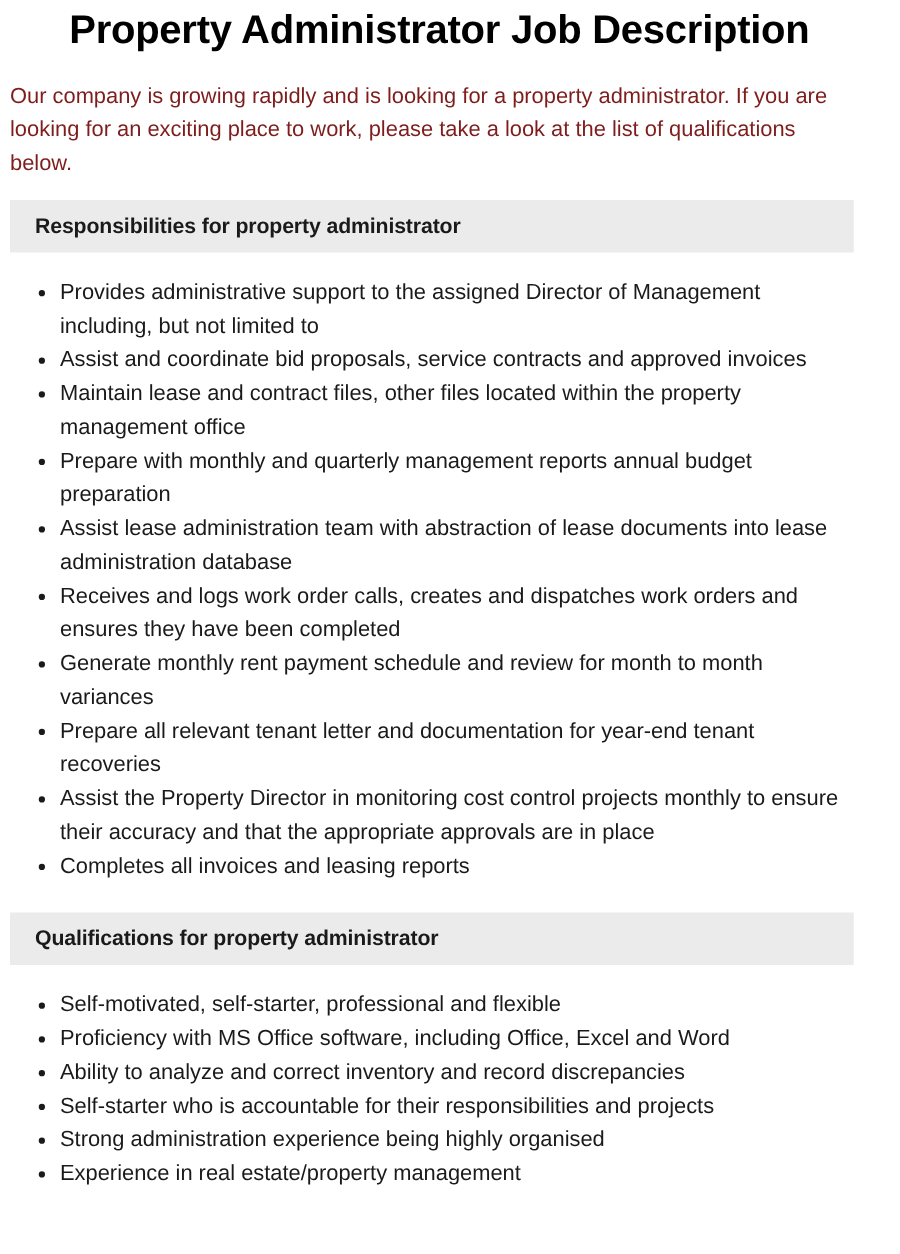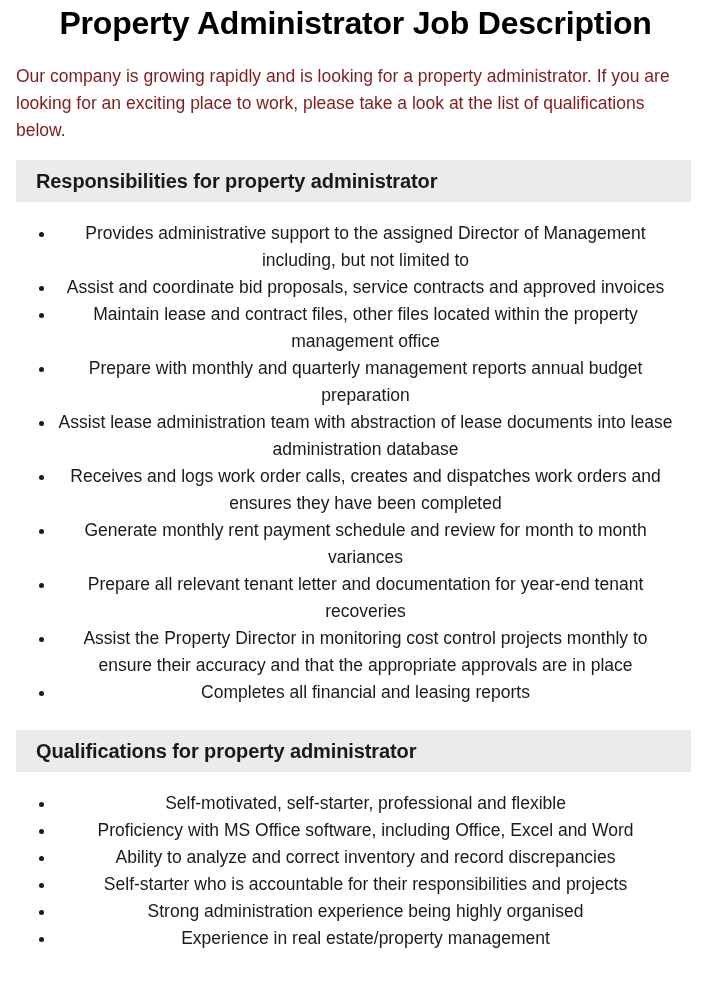--- a/index.html
+++ b/index.html
@@ -9,21 +9,21 @@
     }
     body {
       width: 720px;
       height: 1003px;
       overflow: hidden;
       font-family: "Liberation Sans", "DejaVu Sans", sans-serif;
       color: #111111;
     }
     .page {
       position: relative;
-      padding: 0 25px 0 16px;
+      padding: 0 25px 0 8px;
     }
     h1.title {
       margin: 0;
       padding-top: 4px;
       height: 38px;
       font-size: 32px;
       line-height: 38px;
       font-weight: bold;
       text-align: center;
       color: #000000;
@@ -41,30 +41,29 @@
       height: 42px;
       background: #ebebeb;
       display: flex;
       align-items: center;
       padding-left: 20px;
       width: 655px;
       box-sizing: content-box;
     }
     .section-header h2 {
       margin: 0;
-      font-size: 20px;
+      font-size: 17px;
       font-weight: bold;
       color: #1a1a1a;
       letter-spacing: -0.1px;
     }
     ul.bullets {
       margin: 18px 0 0 0;
       padding-left: 40px;
       list-style: none;
-      text-align: center;
     }
     ul.bullets li {
       position: relative;
       font-size: 17.5px;
       line-height: 27px;
       color: #1a1a1a;
       padding-right: 20px;
     }
     ul.bullets li::before {
       content: "";
@@ -92,21 +91,21 @@
     <ul class="bullets">
       <li>Provides administrative support to the assigned Director of Management including, but not limited to</li>
       <li>Assist and coordinate bid proposals, service contracts and approved invoices</li>
       <li>Maintain lease and contract files, other files located within the property management office</li>
       <li>Prepare with monthly and quarterly management reports annual budget preparation</li>
       <li>Assist lease administration team with abstraction of lease documents into lease administration database</li>
       <li>Receives and logs work order calls, creates and dispatches work orders and ensures they have been completed</li>
       <li>Generate monthly rent payment schedule and review for month to month variances</li>
       <li>Prepare all relevant tenant letter and documentation for year-end tenant recoveries</li>
       <li>Assist the Property Director in monitoring cost control projects monthly to ensure their accuracy and that the appropriate approvals are in place</li>
-      <li>Completes all financial and leasing reports</li>
+      <li>Completes all invoices and leasing reports</li>
     </ul>
   </section>
 
   <section class="sec-qual">
     <div class="section-header">
       <h2>Qualifications for property administrator</h2>
     </div>
     <ul class="bullets">
       <li>Self-motivated, self-starter, professional and flexible</li>
       <li>Proficiency with MS Office software, including Office, Excel and Word</li>

